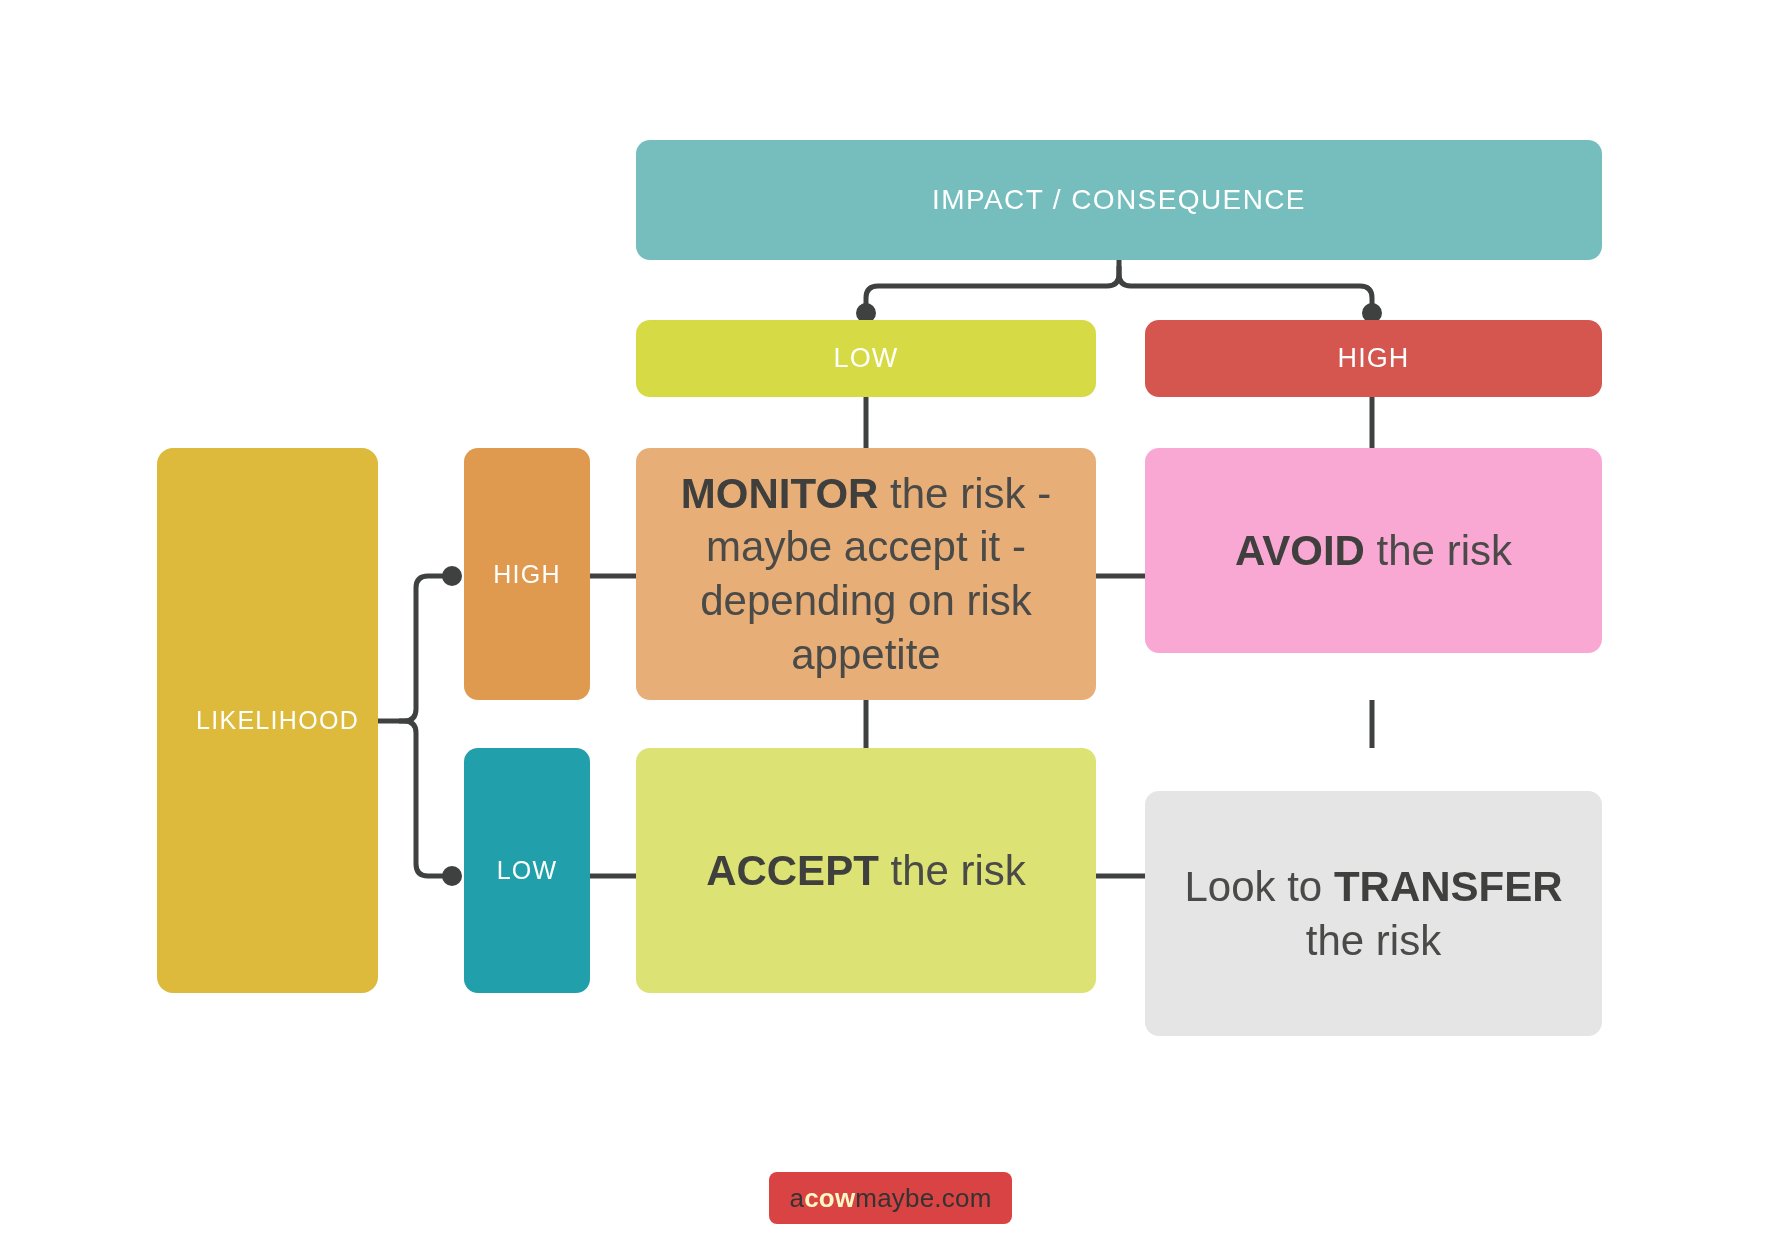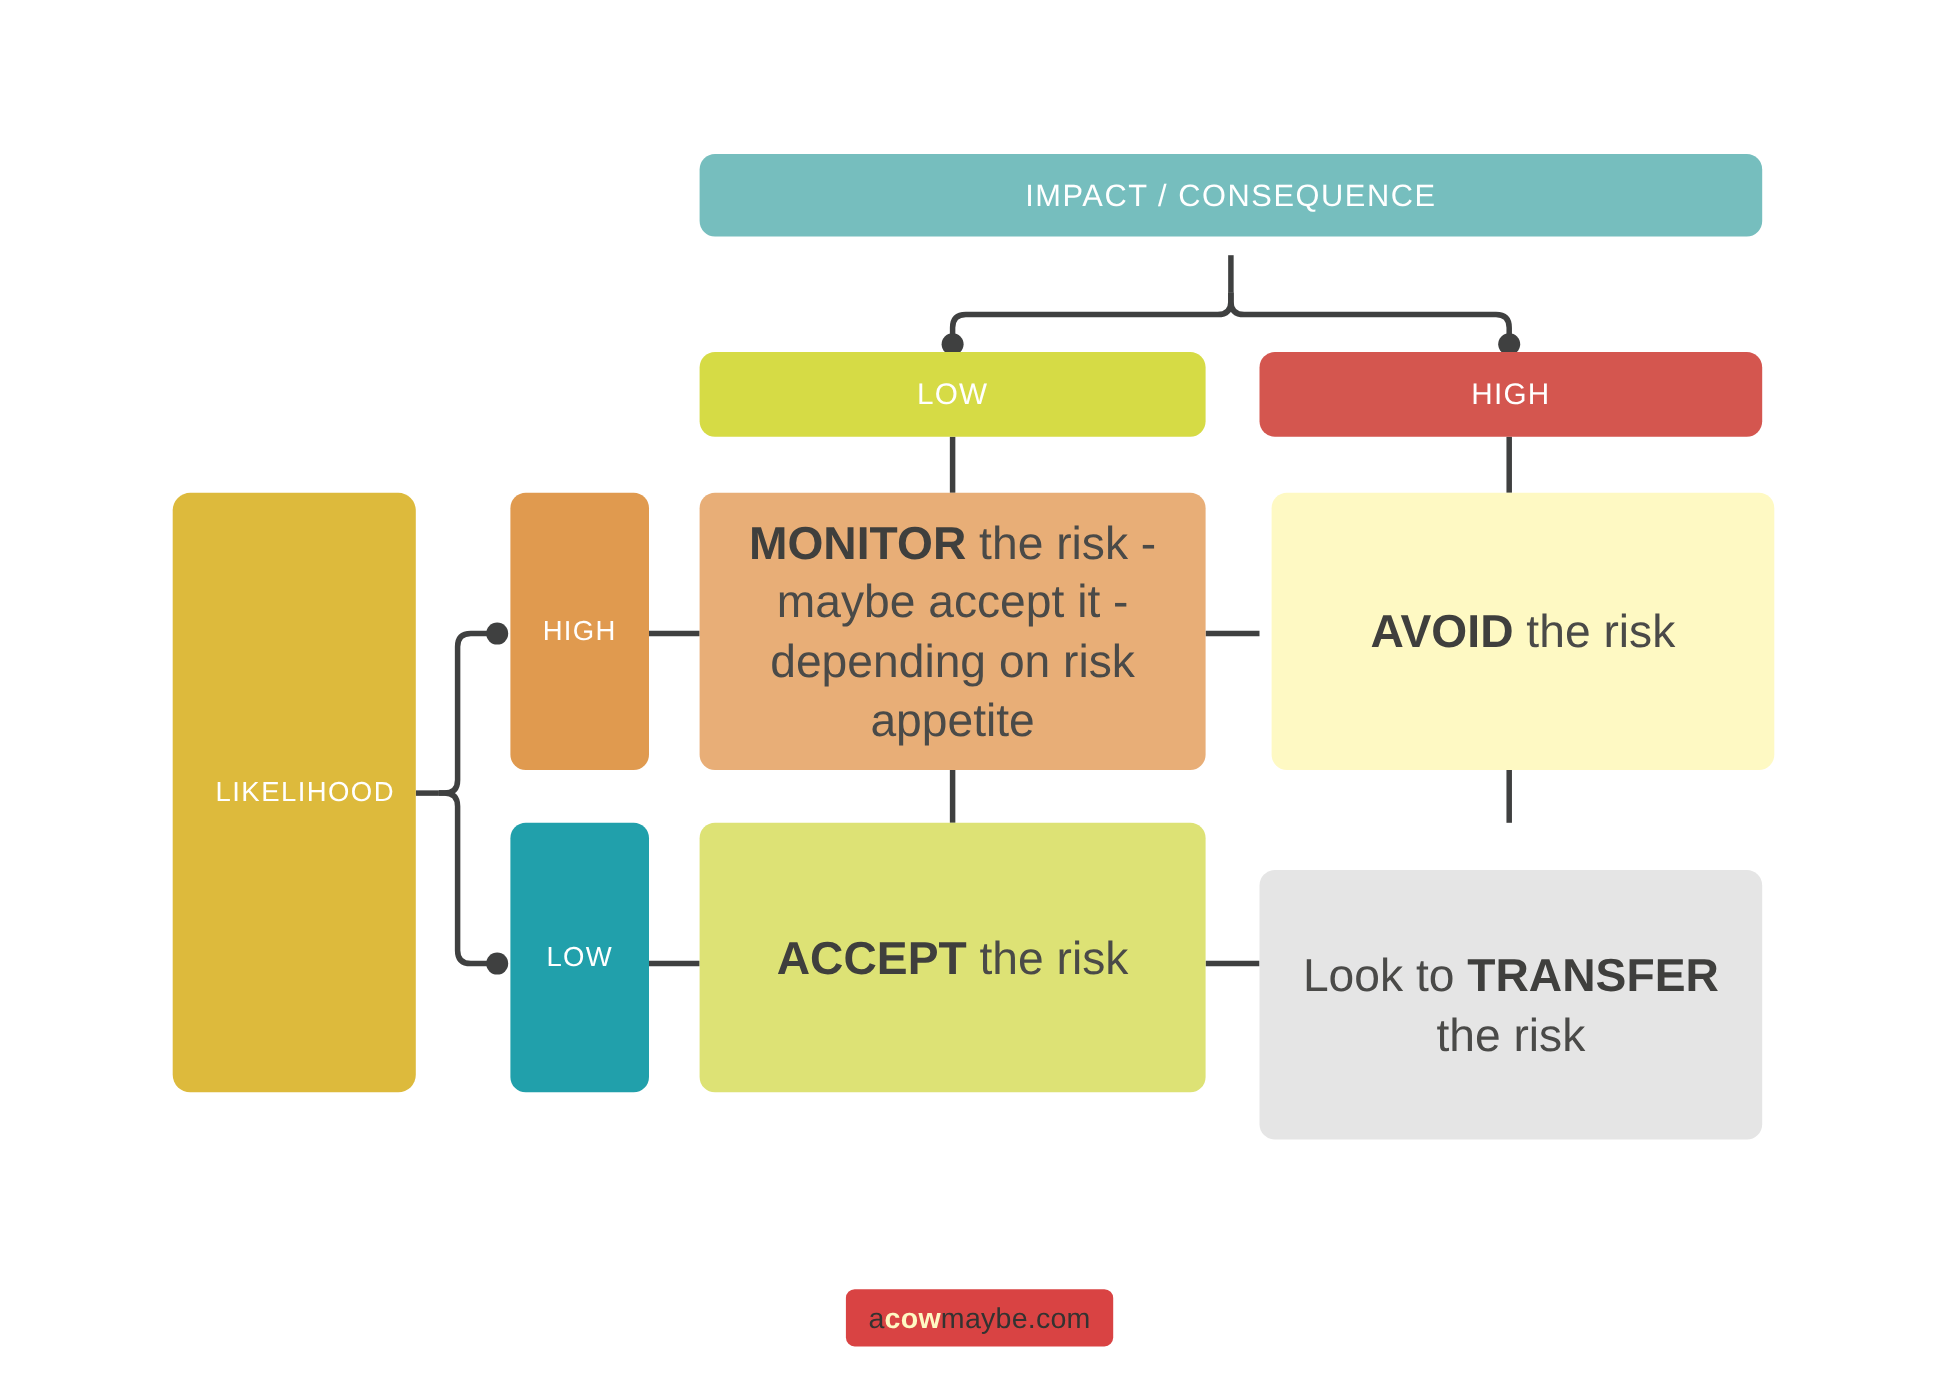--- a/index.html
+++ b/index.html
@@ -39,21 +39,21 @@
   .hdr {
     color: #ffffff;
     letter-spacing: 1.1px;
     font-size: 27px;
     font-weight: 400;
   }
   #impact-header {
     left: 636px;
     top: 140px;
     width: 966px;
-    height: 75px;
+    height: 120px;
     background: #76BEBE;
     font-size: 28px;
     letter-spacing: 1.4px;
   }
   #impact-low {
     left: 636px;
     top: 320px;
     width: 460px;
     height: 77px;
     background: #D6DB45;
@@ -110,23 +110,22 @@
     left: 636px;
     top: 448px;
     width: 460px;
     height: 252px;
     background: #E8AE77;
   }
   #cell-avoid {
     left: 1145px;
     top: 448px;
     width: 457px;
-    height: 252px;
-    background: #fef9c3;
-    margin-left: 11px;
+    height: 205px;
+    background: #f9a8d4;
   }
   #cell-accept {
     left: 636px;
     top: 748px;
     width: 460px;
     height: 245px;
     background: #DDE275;
   }
   #cell-transfer {
     left: 1145px;

